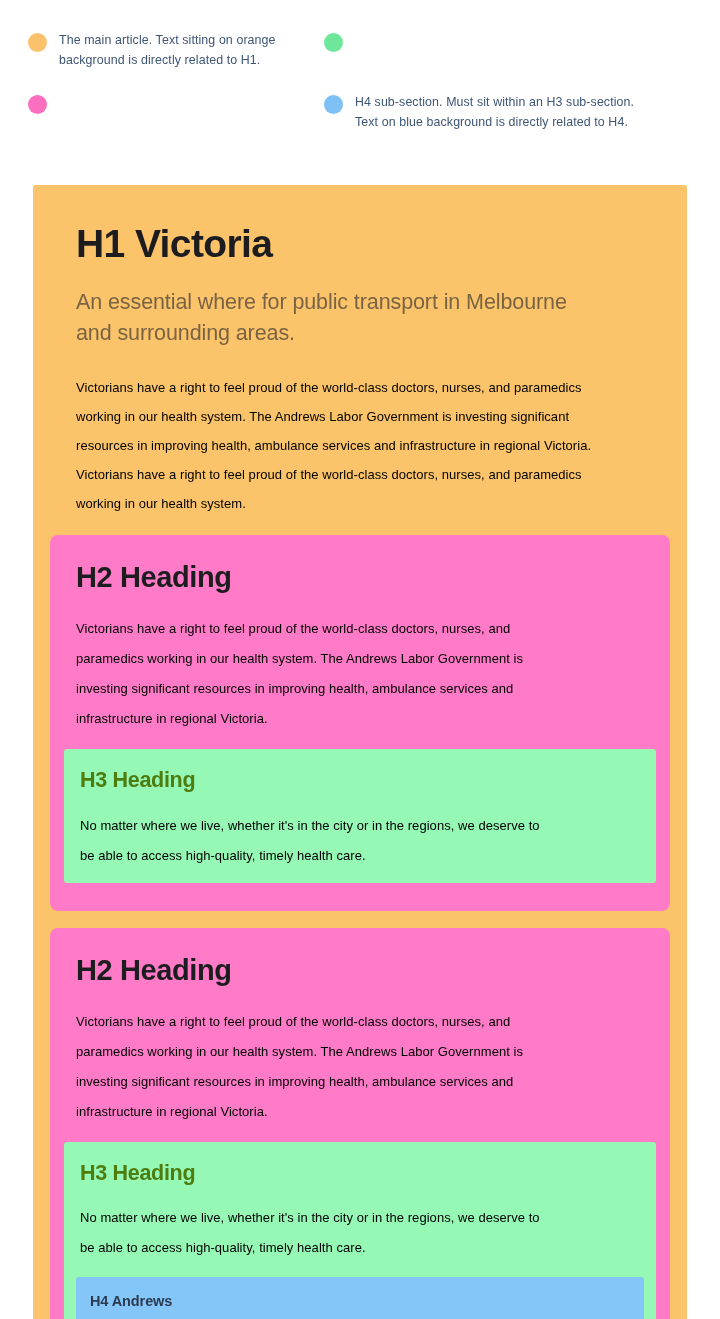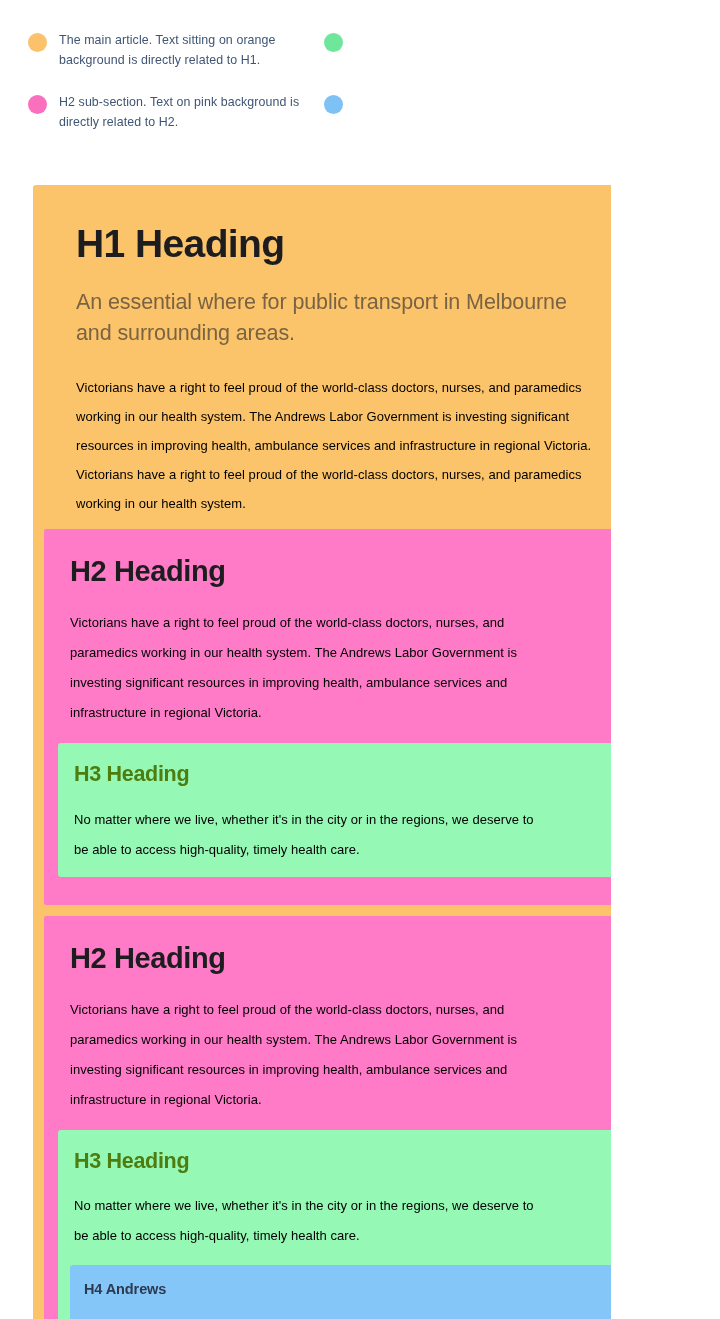--- a/index.html
+++ b/index.html
@@ -7,21 +7,21 @@
   html, body {
     width: 720px;
     height: 1319px;
     background: #ffffff;
     font-family: "Liberation Sans", sans-serif;
     -webkit-font-smoothing: antialiased;
   }
 
   .page {
     position: relative;
-    width: 611px;
+    width: 720px;
     height: 1319px;
     background: #ffffff;
     overflow: hidden;
   }
 
   
   .legend {
     position: absolute;
     left: 0;
     top: 0;
@@ -93,23 +93,23 @@
     font-size: 13px;
     line-height: 29px;
     color: #000000;
     letter-spacing: .05px;
   }
 
   .h1-body { max-width: 525px; }
 
   
   .h2-block {
-    margin: 11px;
+    margin: 17px;
     background: #FF7BC8;
-    border-radius: 2px;
+    border-radius: 8px;
     padding: 27px 0 16px 0;
   }
 
   .h2-inner { padding: 0 26px; }
 
   .h2-title {
     font-size: 29px;
     font-weight: 700;
     color: #1d1d1f;
     letter-spacing: -0.4px;
@@ -170,33 +170,33 @@
       <span class="legend-dot" style="background:#FBC16B"></span>
       <span class="legend-text">The main article. Text sitting on orange background is directly related to H1.</span>
     </div>
 
     <div class="legend-item wide">
       <span class="legend-dot" style="background:#6EE79A"></span>
     </div>
 
     <div class="legend-item">
       <span class="legend-dot" style="background:#FA6FBE"></span>
-      <span class="legend-text">H2 sub-section. Text on pink background is directly related to H2.</span>
     </div>
 
     <div class="legend-item wide">
       <span class="legend-dot" style="background:#7EC2F5"></span>
+      <span class="legend-text">H4 sub-section. Must sit within an H3 sub-section. Text on blue background is directly related to H4.</span>
     </div>
 
   </div>
 
   <div class="h1-block">
 
     <div class="h1-inner">
-      <div class="h1-title">H1 Heading</div>
+      <div class="h1-title">H1 Victoria</div>
       <div class="h1-sub">An essential where for public transport in Melbourne and surrounding areas.</div>
       <div class="body-text h1-body">Victorians have a right to feel proud of the world-class doctors, nurses, and paramedics working in our health system. The Andrews Labor Government is investing significant resources in improving health, ambulance services and infrastructure in regional Victoria. Victorians have a right to feel proud of the world-class doctors, nurses, and paramedics working in our health system.</div>
     </div>
 
     <div class="h2-block">
       <div class="h2-inner">
         <div class="h2-title">H2 Heading</div>
         <div class="body-text h2-body">Victorians have a right to feel proud of the world-class doctors, nurses, and paramedics working in our health system. The Andrews Labor Government is investing significant resources in improving health, ambulance services and infrastructure in regional Victoria.</div>
       </div>
 

